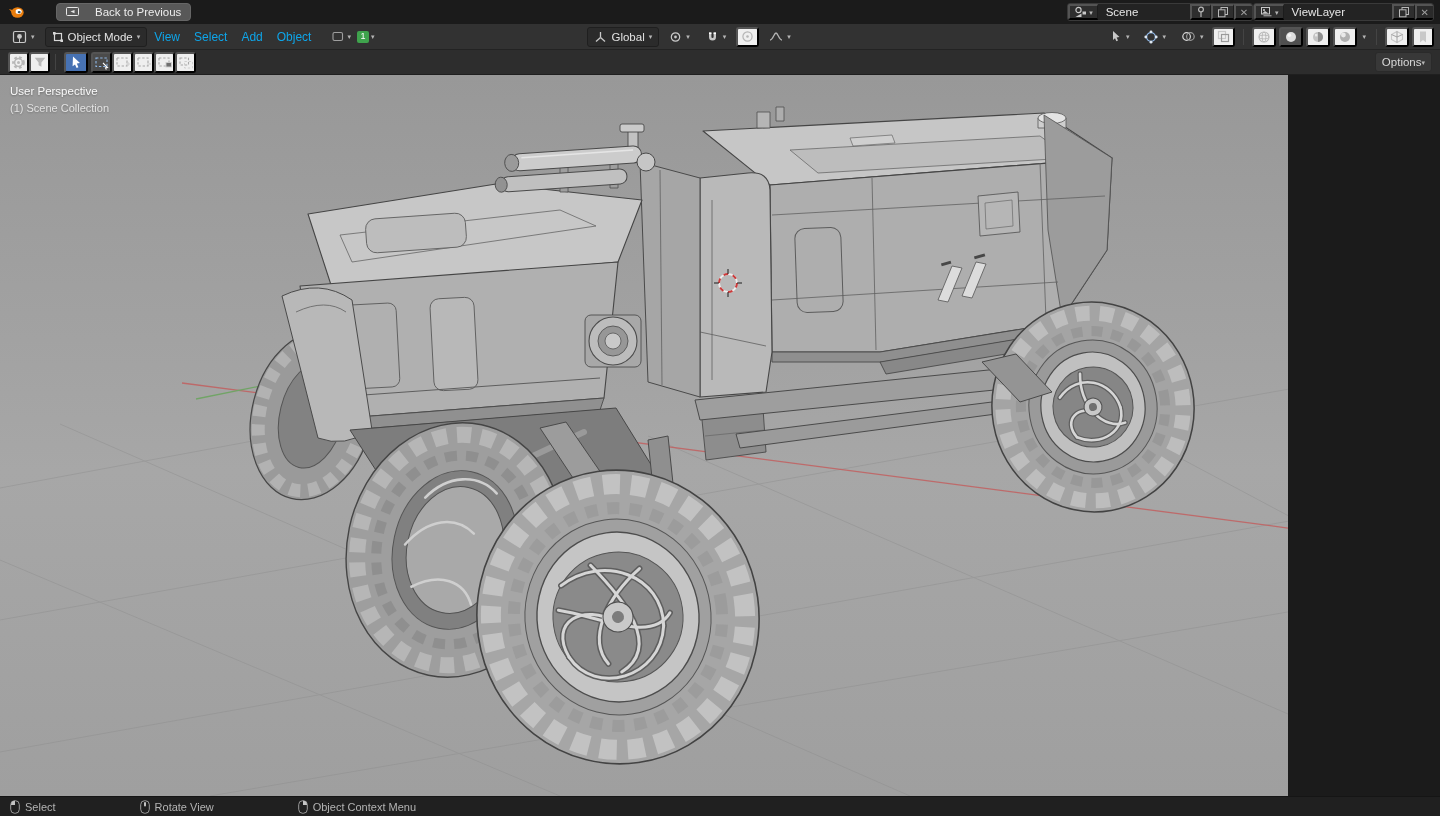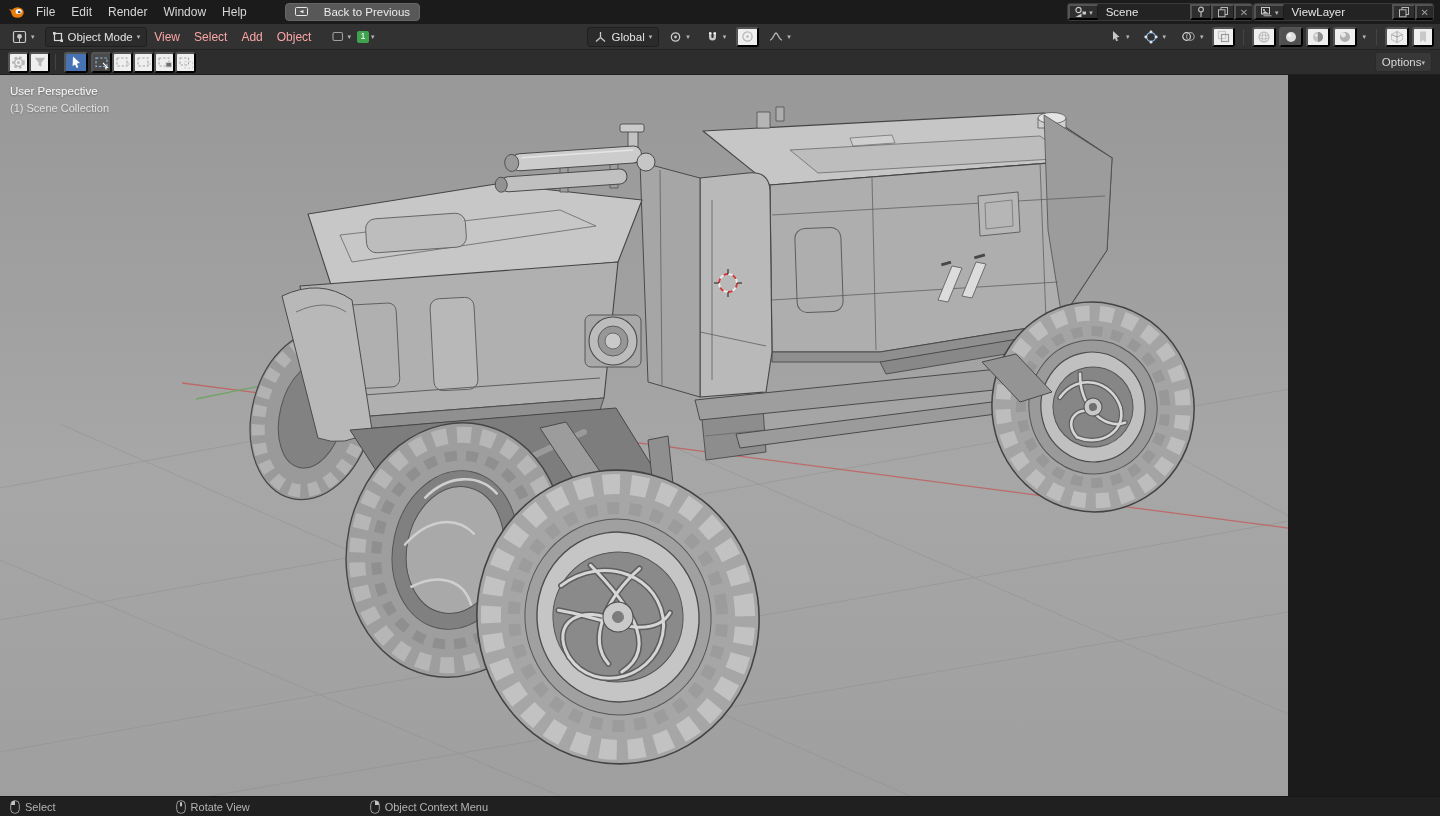--- a/index.html
+++ b/index.html
@@ -20,21 +20,21 @@
   .wbtn{display:flex;align-items:center;justify-content:center;height:100%;padding:0 4px;background:#2e2e2e;border-right:1px solid #1c1c1c;gap:2px}
   .wfield{display:flex;align-items:center;height:100%;padding:0 8px;background:#232323;color:#e6e6e6;font-size:11.5px;min-width:92px}
   .wbtn.x{color:#9f9f9f;font-size:10px;background:#2a2a2a;border-right:none}
   .chev{font-size:7px;color:#b5b5b5;line-height:1}
 
   
   .header2{position:absolute;top:24px;left:0;width:100%;height:26px;background:var(--header-bg,#323232);
     display:flex;align-items:center;padding:0 6px;border-bottom:1px solid #232323}
   .hbtn{display:flex;align-items:center;gap:4px;height:20px;padding:0 6px;border-radius:3px;background:#2b2b2b;border:1px solid #1f1f1f;color:#e2e2e2;font-size:11.5px}
   .hbtn.flat{background:transparent;border:none}
-  .hmenu{padding:0 7px;height:26px;display:flex;align-items:center;color:#fca5a5}
+  .hmenu{padding:0 7px;height:26px;display:flex;align-items:center;color:#0ea5e9}
   .hsep{width:1px;height:16px;background:#444;margin:0 5px}
   .icon-toggle{display:flex;align-items:center;gap:2px;height:20px;padding:0 3px;border-radius:3px}
   .icon-toggle.on{background:#505050}
   .center-cluster{display:flex;align-items:center;gap:4px;margin-left:210px}
   .right-cluster{display:flex;align-items:center;gap:3px;margin-left:auto}
   .greenbox{width:12px;height:12px;border-radius:2px;background:var(--green-indicator,#44a044);
     color:#fff;font-size:9px;display:flex;align-items:center;justify-content:center;line-height:1}
 
   
   .toolbar{position:absolute;top:50px;left:0;width:100%;height:25px;background:var(--toolbar-bg,#2d2d2d);
@@ -51,44 +51,37 @@
   .viewport svg.scene{position:absolute;top:0;left:0;width:1440px;height:721px;display:block}
   .vp-label1{position:absolute;top:10px;left:10px;color:#fff;font-size:11.5px;opacity:.95;text-shadow:0 1px 2px rgba(0,0,0,.35)}
   .vp-label2{position:absolute;top:27px;left:10px;color:#f4f4f4;font-size:11px;opacity:.8;text-shadow:0 1px 2px rgba(0,0,0,.3)}
   .axis-x{stroke:var(--axis-x-red,#c25f5f)}
   .axis-y{stroke:var(--axis-y-green,#69a45c)}
 
   
   .statusbar{position:absolute;bottom:0;left:0;width:100%;height:20px;background:var(--statusbar-bg,#202020);
     display:flex;align-items:center;padding:0 10px;color:#b3b3b3;font-size:11px;border-top:1px solid #151515}
   .hint{display:flex;align-items:center;gap:5px;margin-right:0}
-  .hint+.hint{margin-left:120px}
+  .hint+.hint{margin-left:84px}
   .stats{margin-left:auto;color:#8f8f8f;white-space:nowrap}
 </style>
 </head>
 <body>
 
 <div class="app">
 
   <header class="topbar">
     <div class="logo">
       <svg width="17" height="14" viewBox="0 0 17 14">
         <ellipse cx="9.5" cy="7.5" rx="6.2" ry="5.2" fill="#e87d0d"></ellipse>
         <ellipse cx="10.6" cy="6.6" rx="3.1" ry="2.5" fill="#fff"></ellipse>
         <ellipse cx="11.2" cy="7.1" rx="1.5" ry="1.2" fill="#2a4f66"></ellipse>
         <path d="M1,4 L8,6 L5,9 Z" fill="#e87d0d"></path>
       </svg>
     </div>
-    <nav style="display:flex">
-      <span class="menu">File</span>
-      <span class="menu">Edit</span>
-      <span class="menu">Render</span>
-      <span class="menu">Window</span>
-      <span class="menu">Help</span>
-    </nav>
     <button class="back-btn">
       <svg width="13" height="11" viewBox="0 0 13 11">
         <rect x="0.5" y="0.5" width="12" height="8" rx="1" fill="none" stroke="#e8e8e8"></rect>
         <path d="M8.5,3 L4.5,4.6 L8.5,6.2 Z" fill="#e8e8e8"></path>
       </svg>
       <span>Back to Previous</span>
     </button>
 
     <div class="topbar-right">
 

